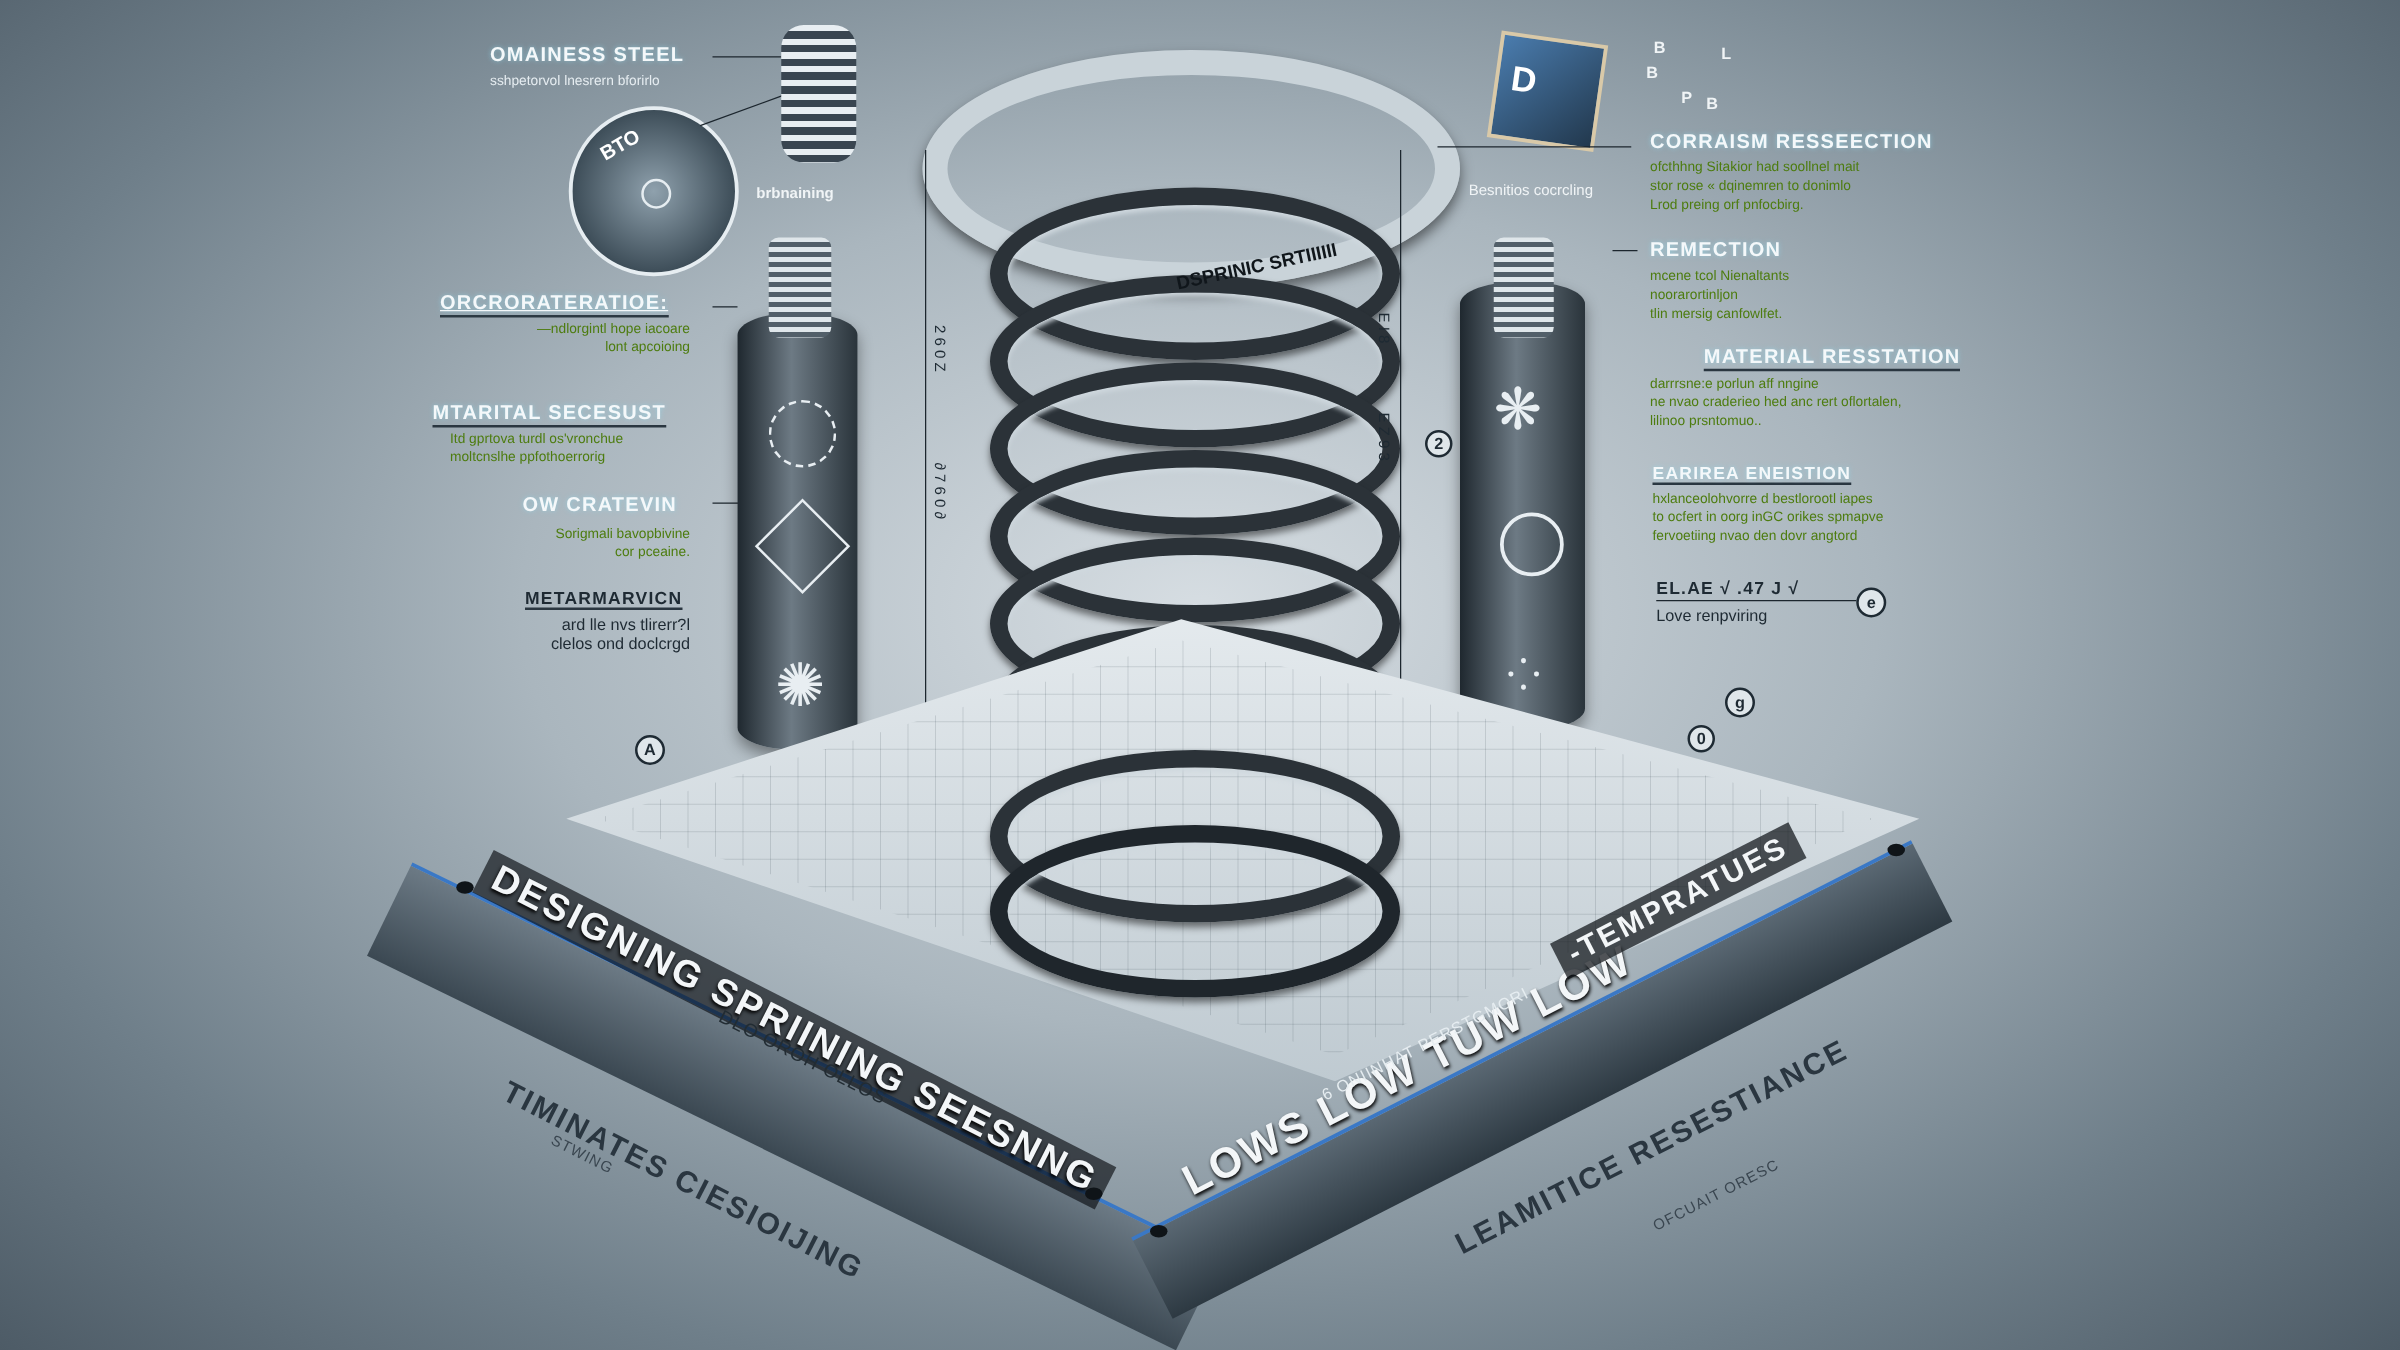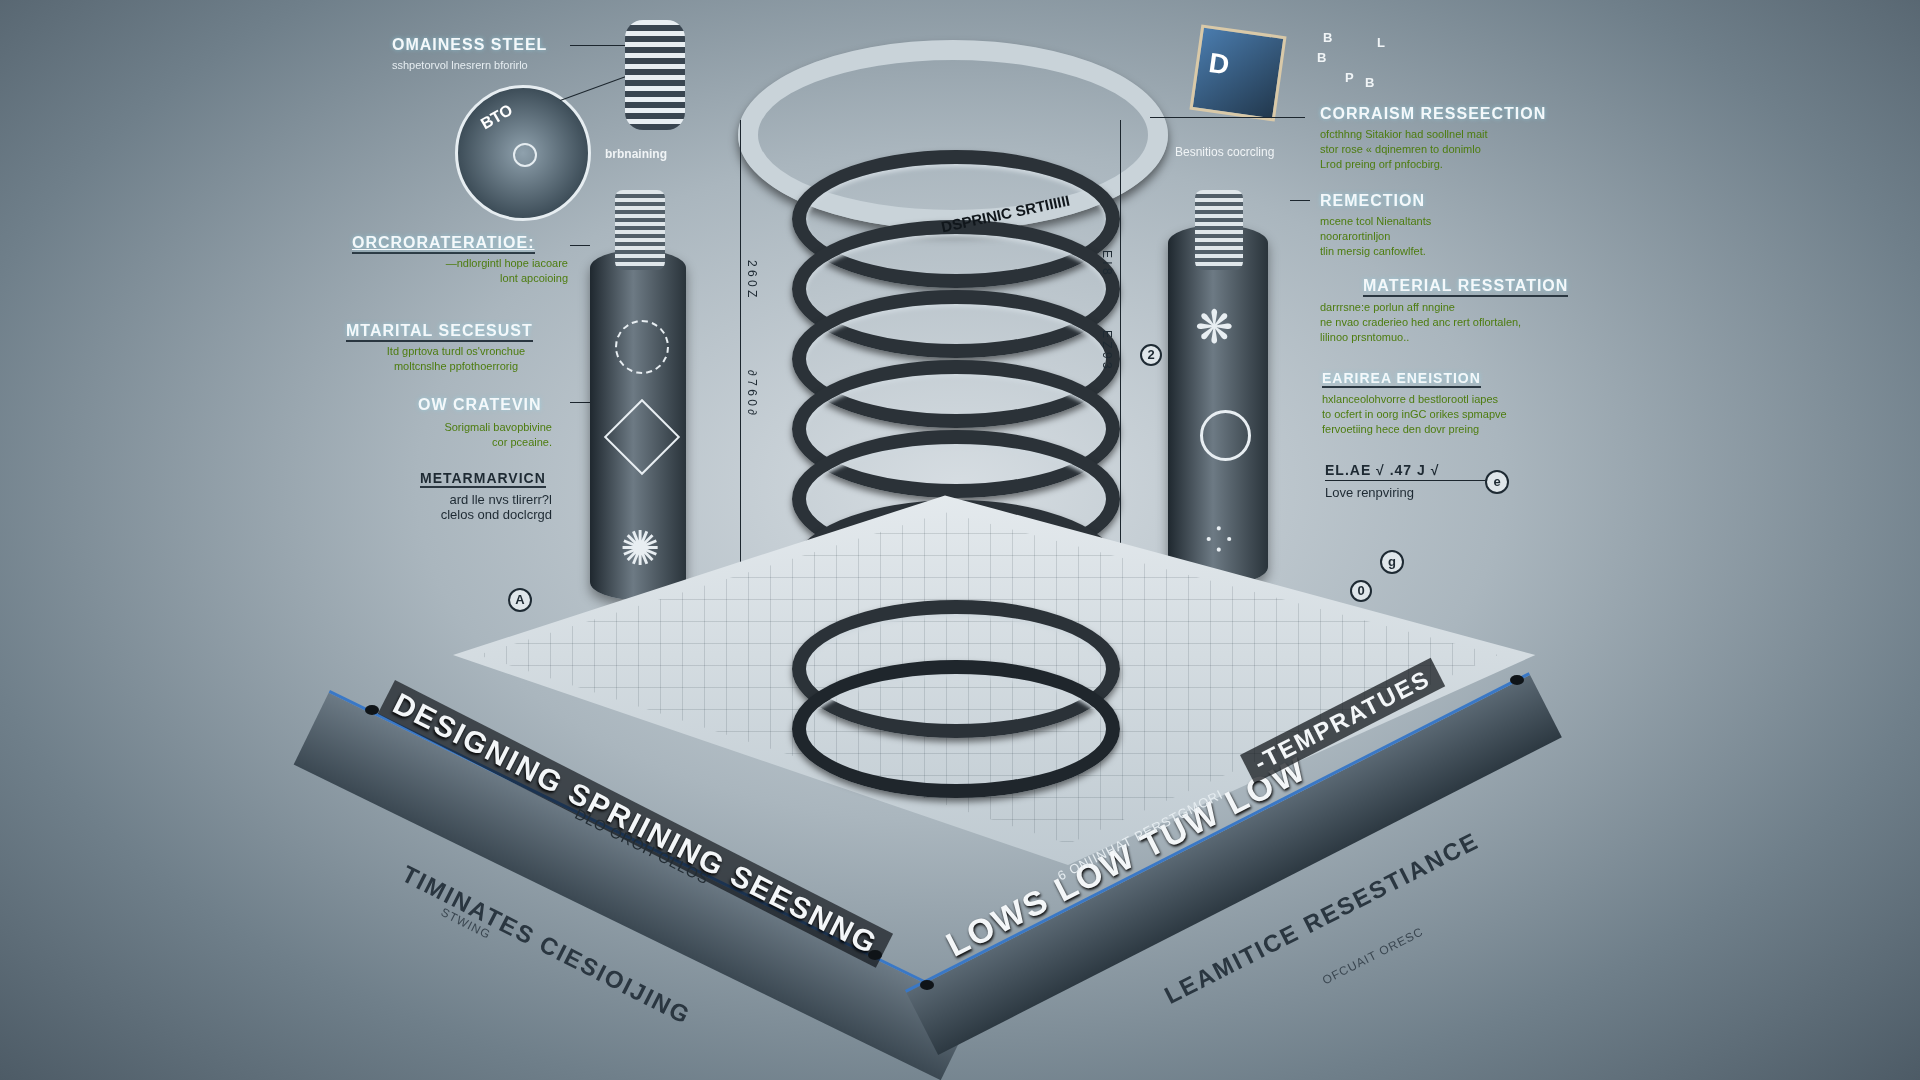--- a/index.html
+++ b/index.html
@@ -55,28 +55,28 @@
 </style>
 </head>
 <body>
 
 <div>
   <div class="lbl white" style="left:392px;top:36px;font-size:16px;">OMAINESS STEEL</div>
   <div class="body light" style="left:392px;top:58px;font-size:11px;">sshpetorvol lnesrern bforirlo</div>
   <div class="leader" style="left:570px;top:45px;width:55px;"></div>
 
   <div class="lbl white" style="left:352px;top:234px;font-size:16px;border-bottom:2px solid #2a3640;text-decoration:underline;">ORCRORATERATIOE:</div>
-  <div class="body" style="left:404px;top:256px;text-align:right;width:164px;">
+  <div class="body" style="left:388px;top:256px;text-align:right;width:164px;">
     <div>—ndlorgintl hope iacoare</div>
     <div>lont apcoioing</div>
   </div>
   <div class="leader" style="left:570px;top:245px;width:20px;"></div>
 
   <div class="lbl white" style="left:346px;top:322px;font-size:16px;border-bottom:2px solid #2a3640;">MTARITAL SECESUST</div>
-  <div class="body" style="left:360px;top:344px;text-align:center;width:192px;">
+  <div class="body" style="left:360px;top:344px;text-align:left;width:192px;">
     <div>Itd gprtova turdl os'vronchue</div>
     <div>moltcnslhe ppfothoerrorig</div>
   </div>
 
   <div class="lbl white" style="left:418px;top:396px;font-size:16px;">OW CRATEVIN</div>
   <div class="body" style="left:380px;top:420px;text-align:right;width:172px;">
     <div>Sorigmali bavopbivine</div>
     <div>cor pceaine.</div>
   </div>
   <div class="leader" style="left:570px;top:402px;width:22px;"></div>
@@ -163,21 +163,21 @@
   <div class="body" style="left:1320px;top:300px;">
     <div>darrrsne:e porlun aff nngine</div>
     <div>ne nvao craderieo hed anc rert oflortalen,</div>
     <div>lilinoo prsntomuo..</div>
   </div>
 
   <div class="lbl white" style="left:1322px;top:370px;font-size:14px;border-bottom:2px solid #2a3640;">EARIREA ENEISTION</div>
   <div class="body" style="left:1322px;top:392px;">
     <div>hxlanceolohvorre d bestlorootl iapes</div>
     <div>to ocfert in oorg inGC orikes spmapve</div>
-    <div>fervoetiing hece den dovr preing</div>
+    <div>fervoetiing nvao den dovr angtord</div>
   </div>
 
   <div class="lbl dark" style="left:1325px;top:462px;font-size:14px;">EL.AE √ .47 J √</div>
   <div class="leader" style="left:1325px;top:480px;width:160px;"></div>
   <div class="body" style="left:1325px;top:485px;font-size:13px;color:#1e2a33;">Love renpviring</div>
   <div class="icon-circle" style="left:1485px;top:470px;width:20px;height:20px;line-height:20px;">e</div>
 </div>
 
 <div class="icon-circle" style="left:508px;top:588px;width:20px;height:20px;line-height:20px;">A</div>
 <div class="icon-circle" style="left:1140px;top:344px;width:18px;height:18px;line-height:18px;">2</div>

